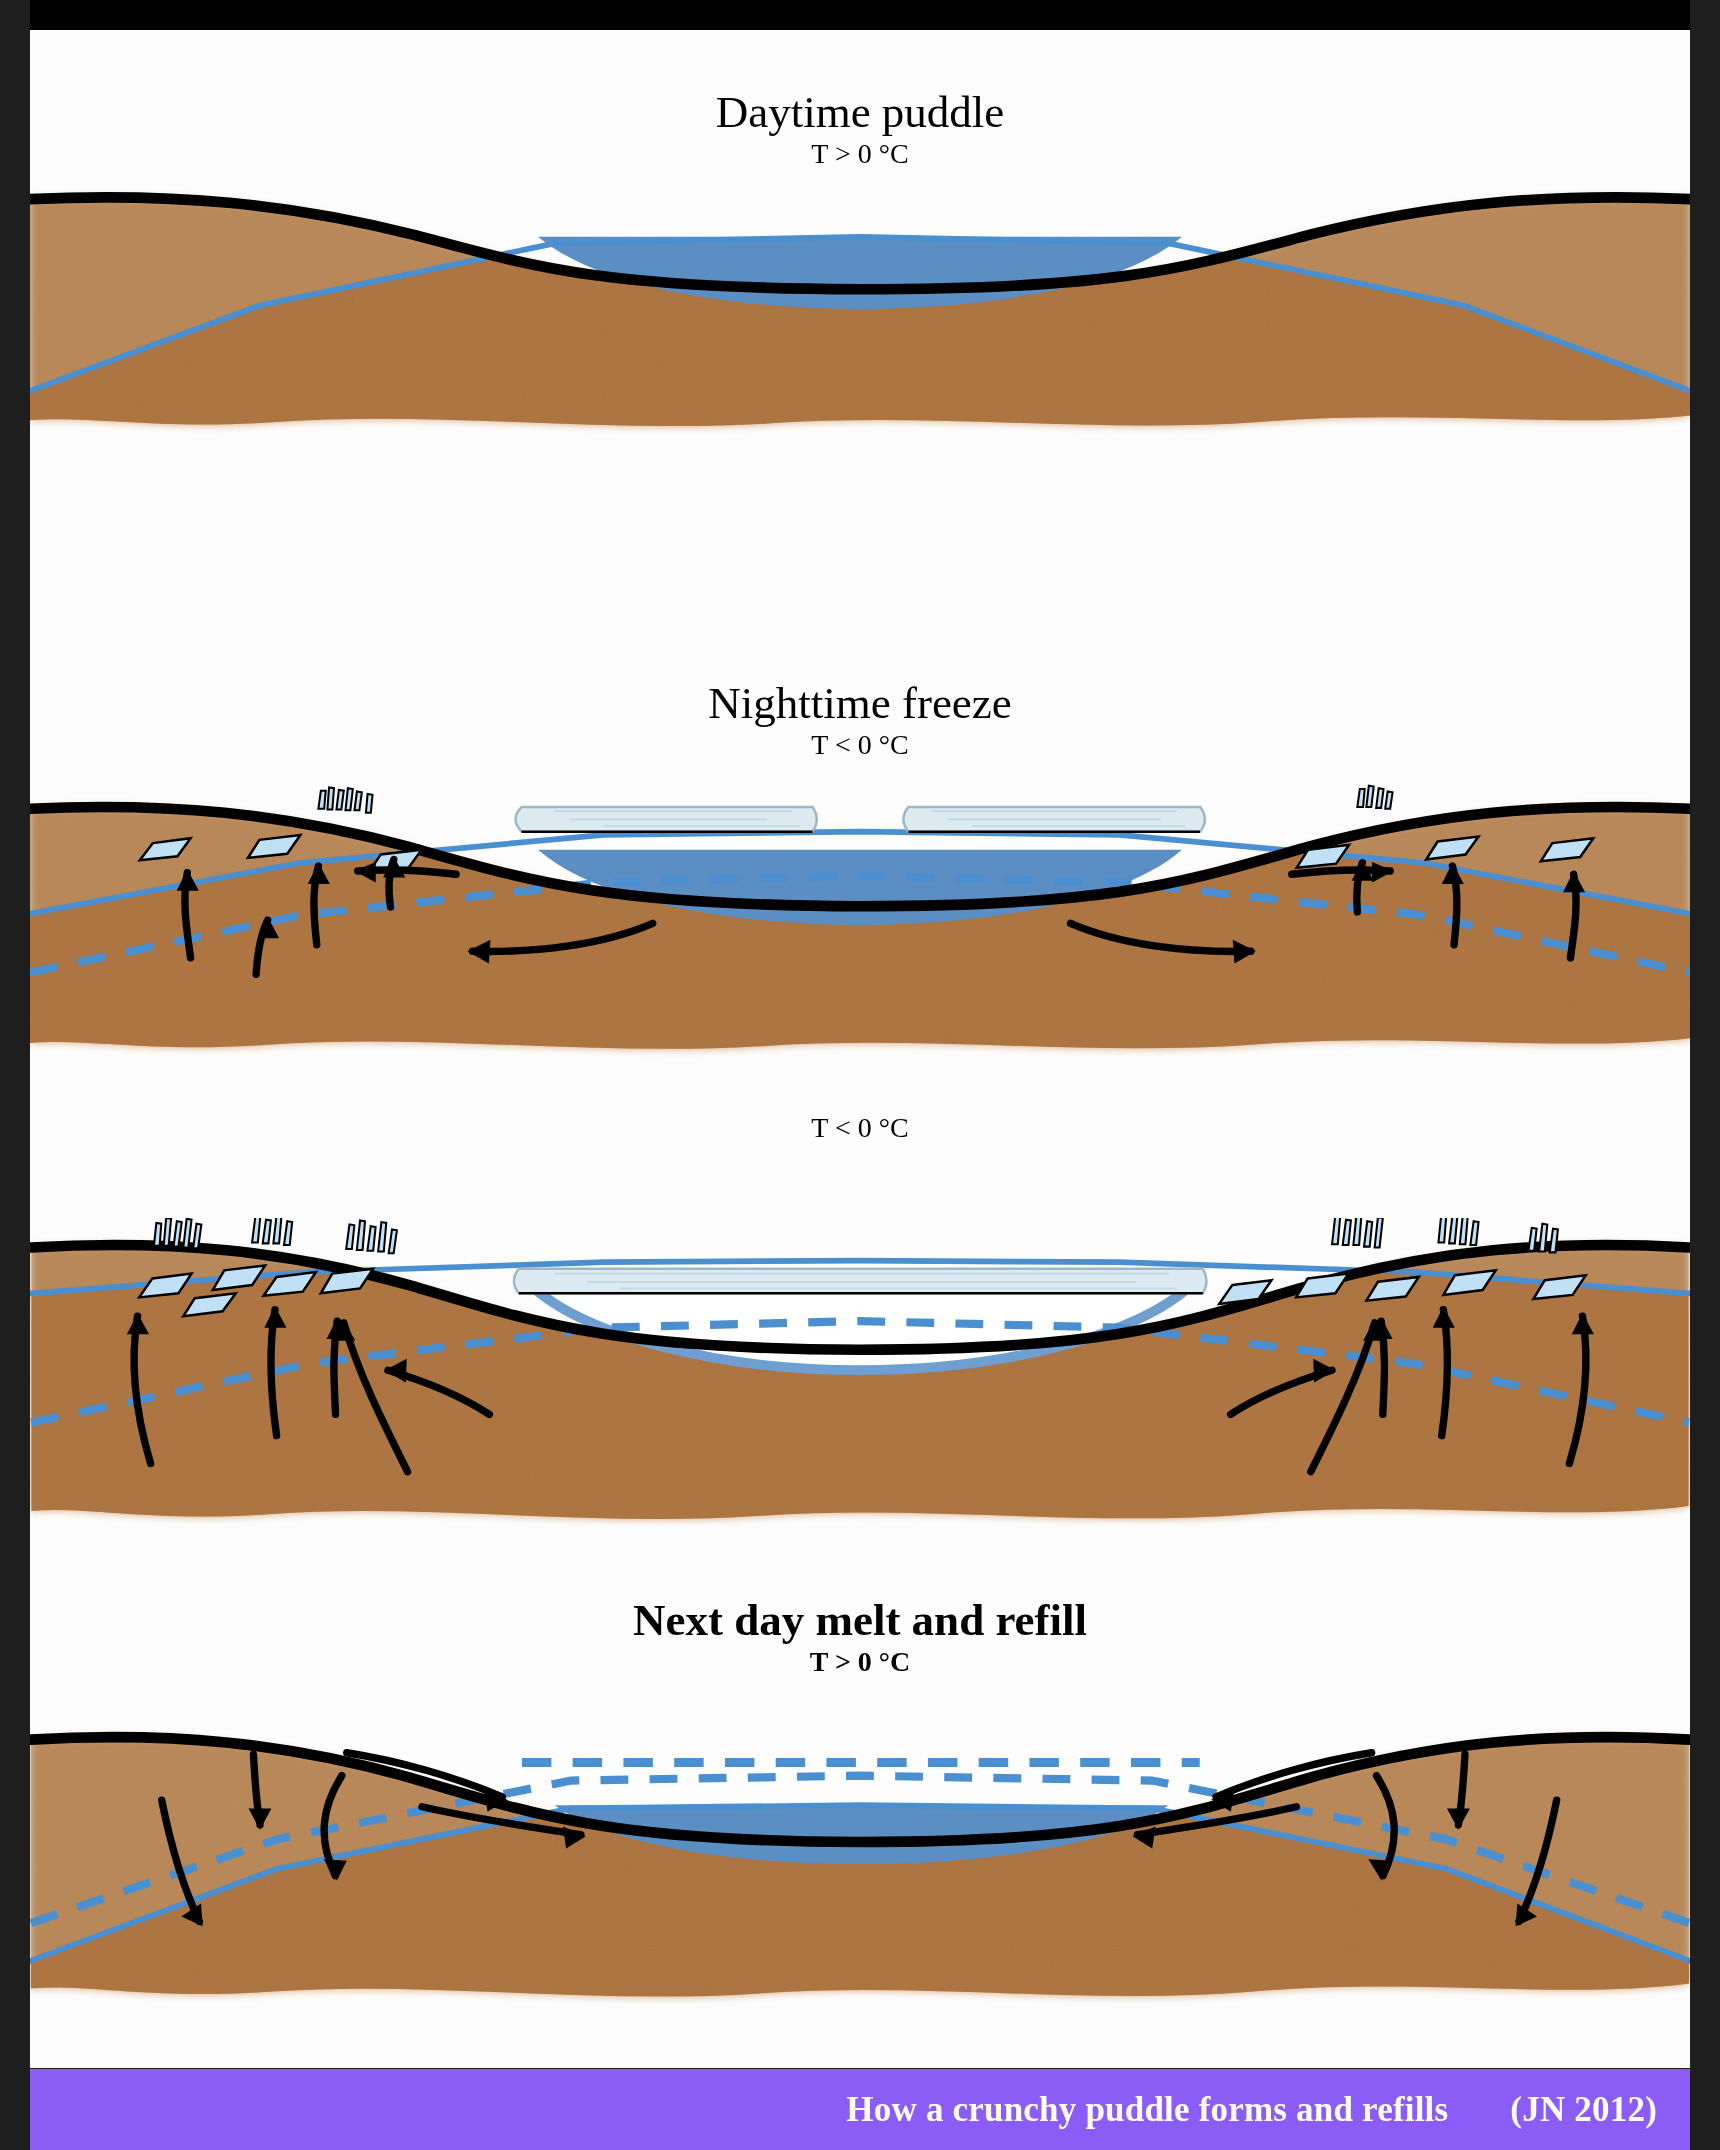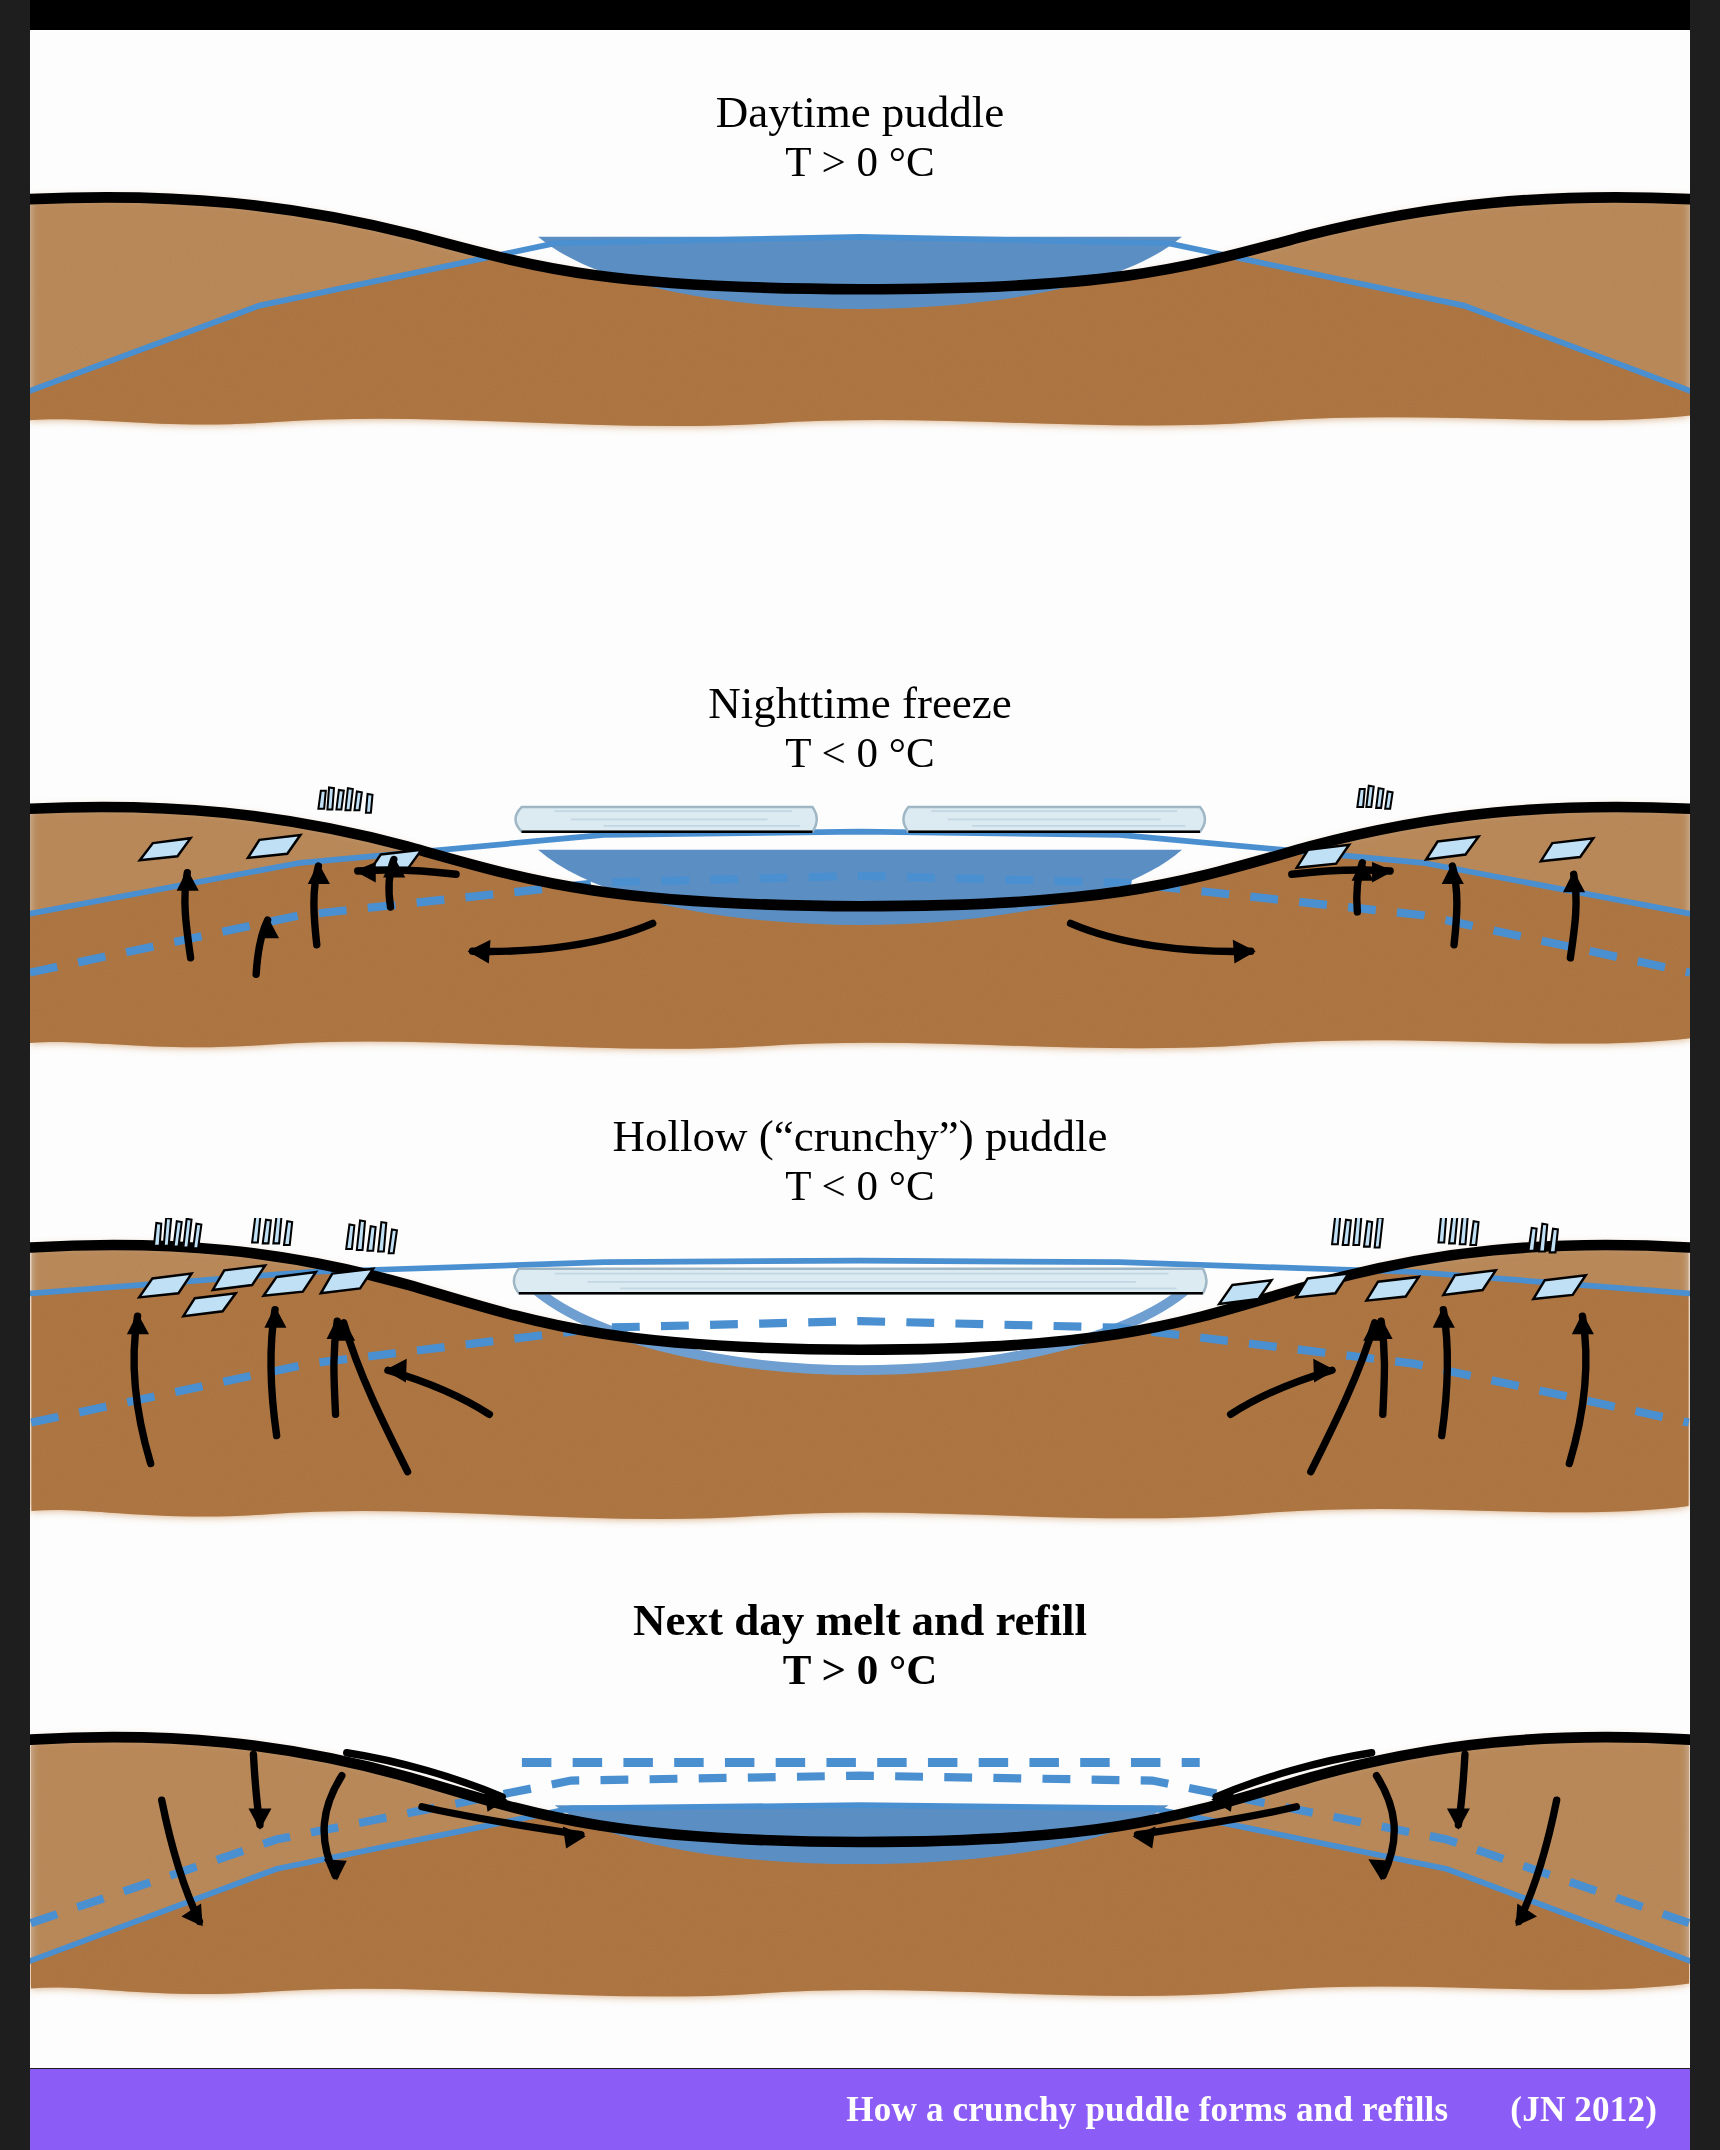--- a/index.html
+++ b/index.html
@@ -32,21 +32,21 @@
   }
   #footer-inner .cap{white-space:nowrap;}
   #footer-inner .credit{margin-left:62px;white-space:nowrap;}
 
   .panel{position:absolute;left:0;width:1660px;}
   .panel-titles{
     position:absolute;left:0;width:1660px;text-align:center;
     color:#000;pointer-events:none;
   }
   .ptitle{font-size:45px;line-height:1.12;white-space:nowrap;}
-  .psub{font-size:43px;line-height:1.18;white-space:nowrap;}
+  .psub{font-size:28px;line-height:1.18;white-space:nowrap;}
   .panel-svg{position:absolute;left:0;display:block;}
 </style>
 </head>
 <body>
 
 <div id="figure">
 
   <div id="topbar"></div>
 
   <div id="page">
@@ -225,21 +225,20 @@
           <polygon points="1626,92 1613,118 1640,118"></polygon>
           <polygon points="1664,106 1638,95 1638,120"></polygon>
           <polygon points="534,204 562,190 560,219"></polygon>
           <polygon points="1496,204 1468,190 1470,219"></polygon>
         </g>
       </svg>
     </div>
 
     <div class="panel" style="top:852px;height:500px;">
       <div class="panel-titles" style="top:229px;">
-        <div class="ptitle">Hollow (“crunchy”) puddle</div>
         <div class="psub">T &lt; 0 °C</div>
       </div>
 
       <svg class="panel-svg" style="top:336px;" width="1660" height="360" viewBox="0 0 2026 440">
         <defs>
           <filter id="grain3" x="-10%" y="-10%" width="120%" height="120%">
             <feTurbulence type="fractalNoise" baseFrequency="0.45" numOctaves="4" seed="19" result="n"></feTurbulence>
             <feColorMatrix in="n" type="saturate" values="0" result="g"></feColorMatrix>
             <feComponentTransfer in="g" result="g2">
                 <feFuncA type="linear" slope="0.45"></feFuncA>

